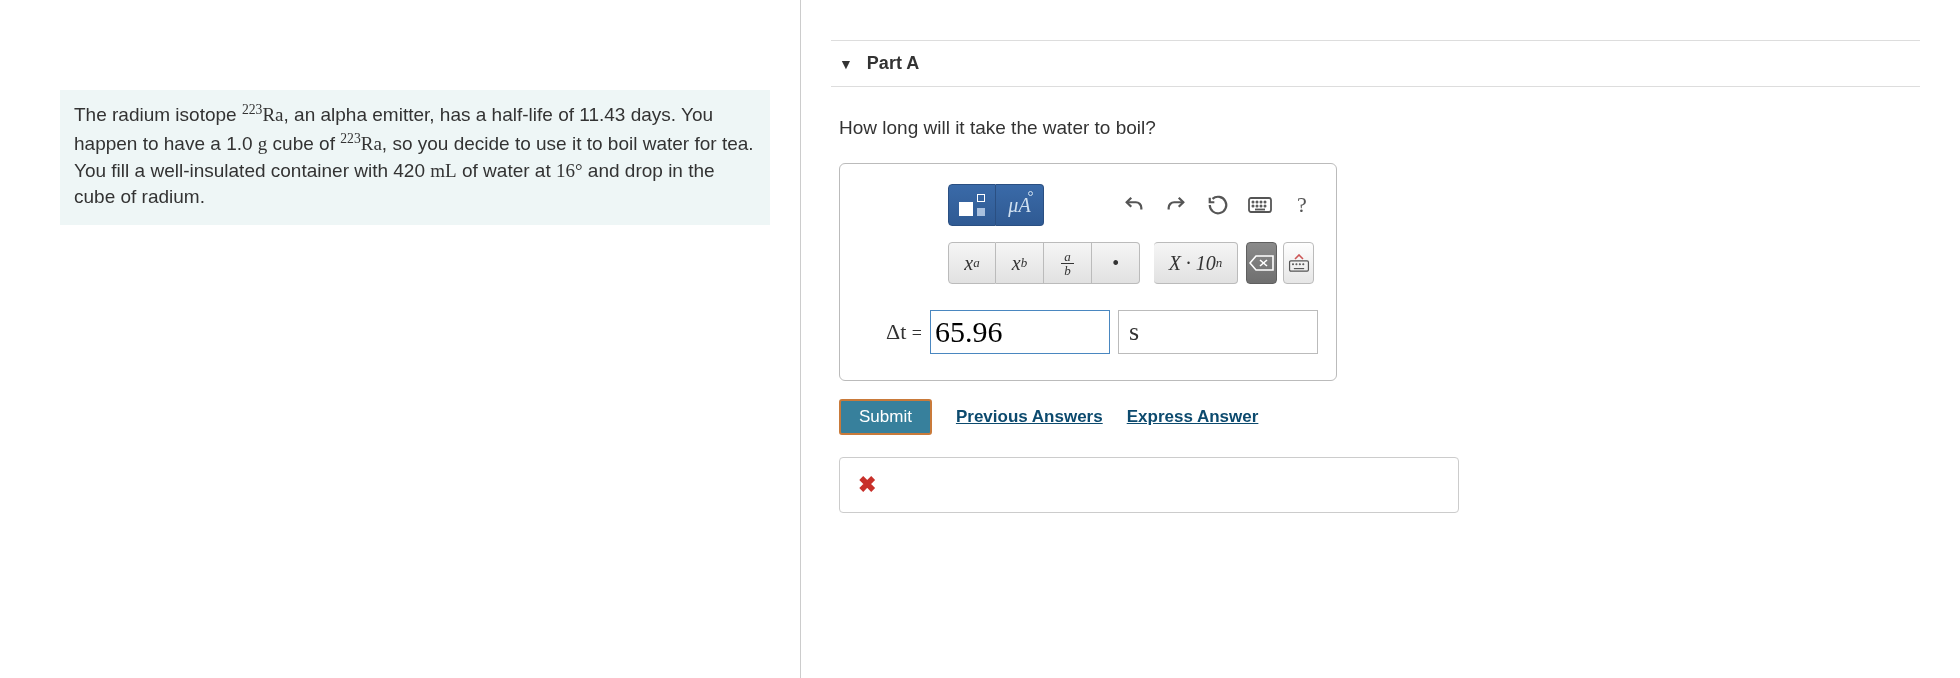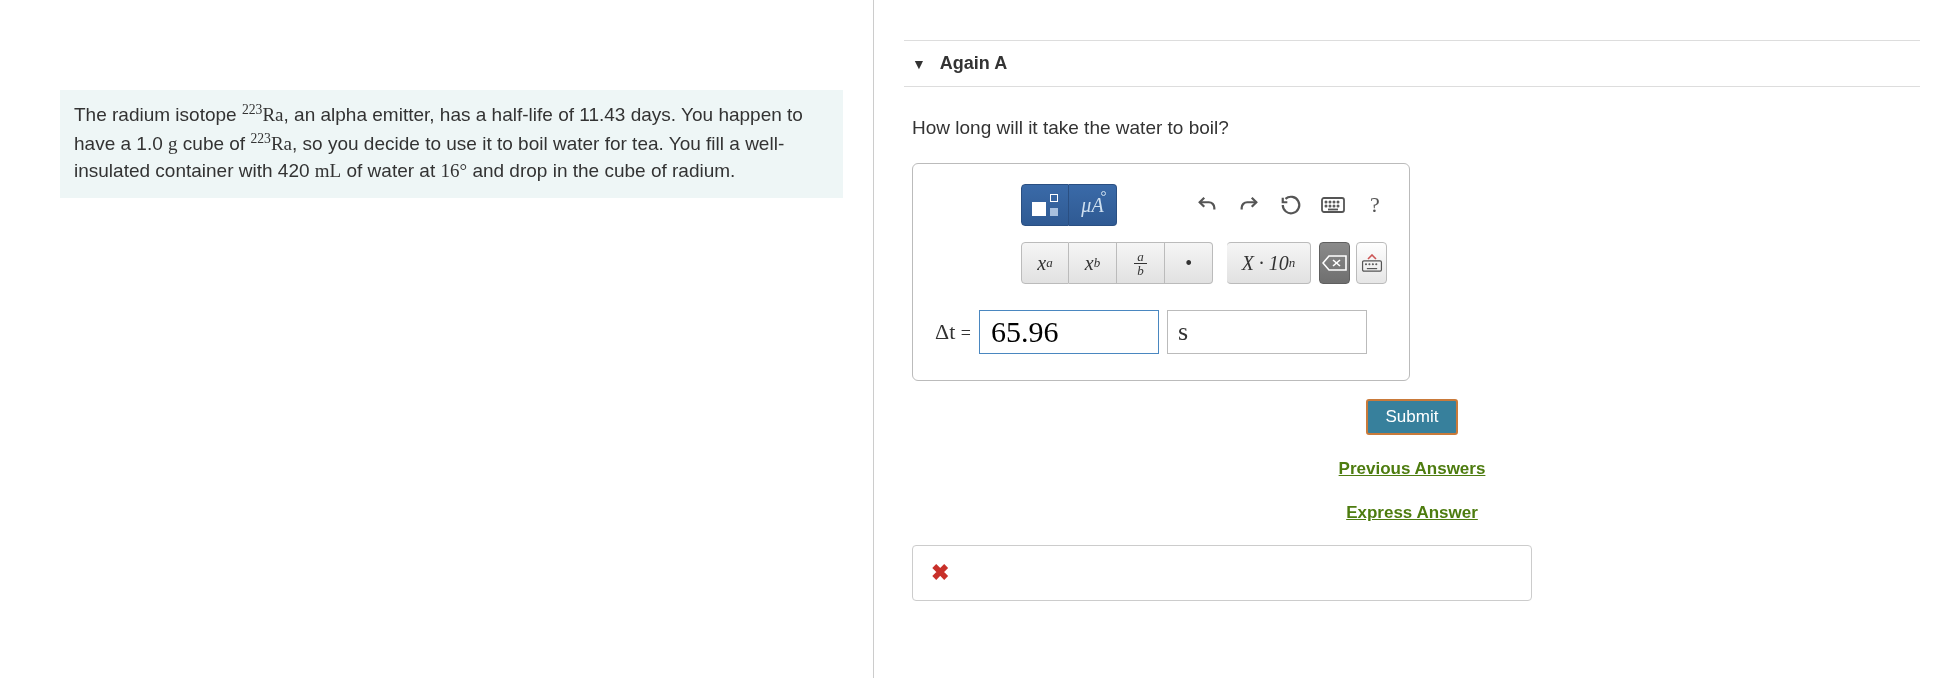--- a/index.html
+++ b/index.html
@@ -6,21 +6,21 @@
     body {
       font-family: "Helvetica Neue", Arial, sans-serif;
       font-size: 16px;
       color: #333;
       display: flex;
       width: 1960px;
       height: 678px;
       background: #fff;
     }
     .left-panel {
-      width: 874px;
+      width: 801px;
       padding: 90px 30px 30px 60px;
       border-right: 1px solid #ccc;
     }
     .problem-box {
       background: #eef6f6;
       padding: 10px 14px 14px 14px;
       color: #333;
       font-size: 19px;
       line-height: 1.4;
     }
@@ -108,58 +108,58 @@
     }
     .tool-kbd2 {
       background: linear-gradient(#fefefe, #e6e6e6);
       border:1px solid #bbb; border-radius:4px;
       width:42px; height:42px; margin-left:6px;
       display:flex; flex-direction:column; align-items:center; justify-content:center; cursor:pointer;
     }
     .frac-disp { display:flex; flex-direction:column; align-items:center; font-size:13px; line-height:1; }
     .frac-disp .top { border-bottom:1px solid #333; padding:0 3px; }
     .input-row { display:flex; align-items:center; gap:8px; }
-    .delta-label { font-family:"Times New Roman",serif; font-size:22px; white-space:nowrap; }
+    .delta-label { font-family:"Times New Roman",serif; font-size:22px; white-space:nowrap;margin-left:24px; }
     .val-input {
       border:1px solid #4a87c0; height:44px; width:180px;
       font-family:"Times New Roman",serif; font-size:30px;
-      padding:0 11px; outline:none;
+      padding:0 4px; outline:none;
     }
     .unit-input {
       border:1px solid #bbb; border-left:1px solid #bbb; height:44px; width:200px;
       font-family:"Times New Roman",serif; font-size:26px;
       padding:0 10px; outline:none; color:#333;
     }
-    .action-row { display:flex; align-items:center; gap:24px; margin-top:18px;flex-direction:column; }
+    .action-row { display:flex; align-items:center; gap:24px; margin-top:18px; }
     .submit-btn {
       background:#37809c; color:#fff; border:2px solid #c97a3a;
       border-radius:3px; padding:6px 18px; font-size:17px; cursor:pointer;
     }
-    .link { color:#4d7c0f; text-decoration:underline; font-weight:bold; font-size:17px; cursor:pointer; }
+    .link { color:#0c4a6e; text-decoration:underline; font-weight:bold; font-size:17px; cursor:pointer; }
     .feedback {
       margin-top:22px; border:1px solid #ccc; border-radius:4px;
       padding:14px 18px; display:flex; align-items:center; gap:14px;
       width: 620px;
     }
     .x-icon { color:#c8302a; font-weight:bold; font-size:22px; }
     .feedback-text { font-weight:bold; font-size:18px; }
   </style>
 </head>
 <body>
 
 <div class="left-panel">
   <div class="problem-box">
     <span>The radium isotope </span><sup class="rm">223</sup><span class="rm">Ra</span><span>, an alpha emitter, has a half-life of 11.43 days. You happen to have a 1.0 </span><span class="rm">g</span><span> cube of </span><sup class="rm">223</sup><span class="rm">Ra</span><span>, so you decide to use it to boil water for tea. You fill a well-insulated container with 420 </span><span class="rm">mL</span><span> of water at </span><span class="rm">16°</span><span> and drop in the cube of radium.</span>
   </div>
 </div>
 
 <div class="right-panel">
   <div class="part-header">
     <span class="caret">▼</span>
-    <span class="title">Again A</span>
+    <span class="title">Part A</span>
   </div>
   <div class="part-body">
     <div class="question">How long will it take the water to boil?</div>
 
     <div class="answer-box">
       <div class="toolbar-row1">
         <div class="tb-left">
           <div class="tb-btn-blue">
             <div class="template-icon">
               <div class="big"></div>

